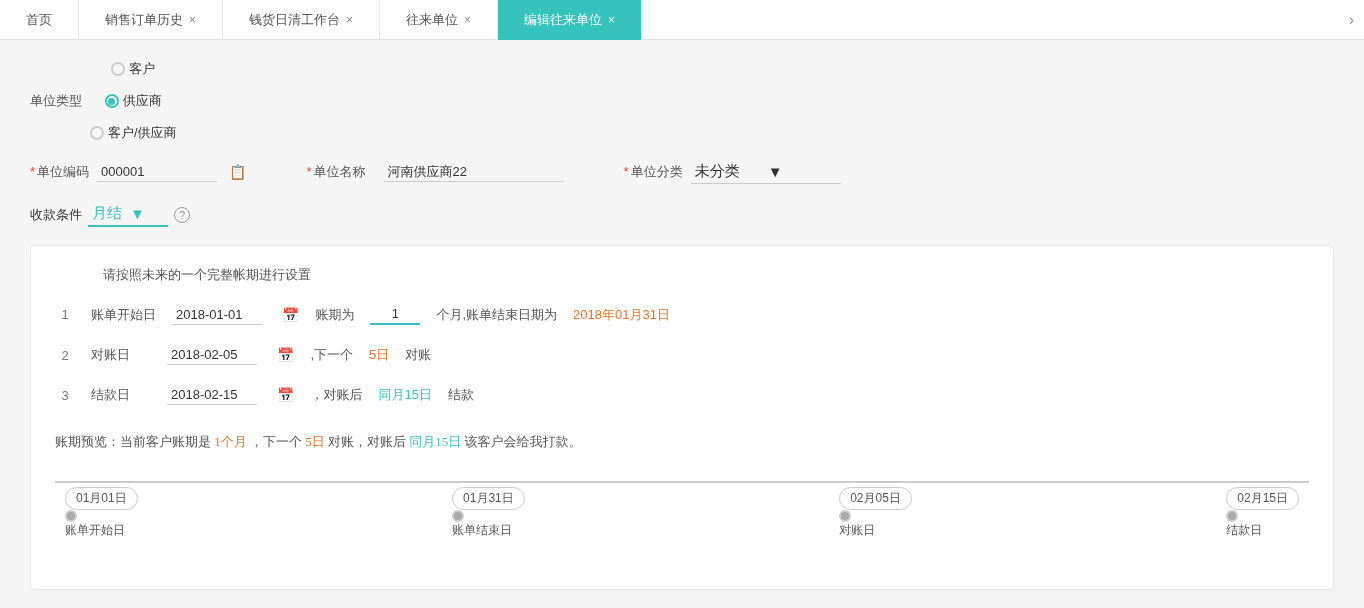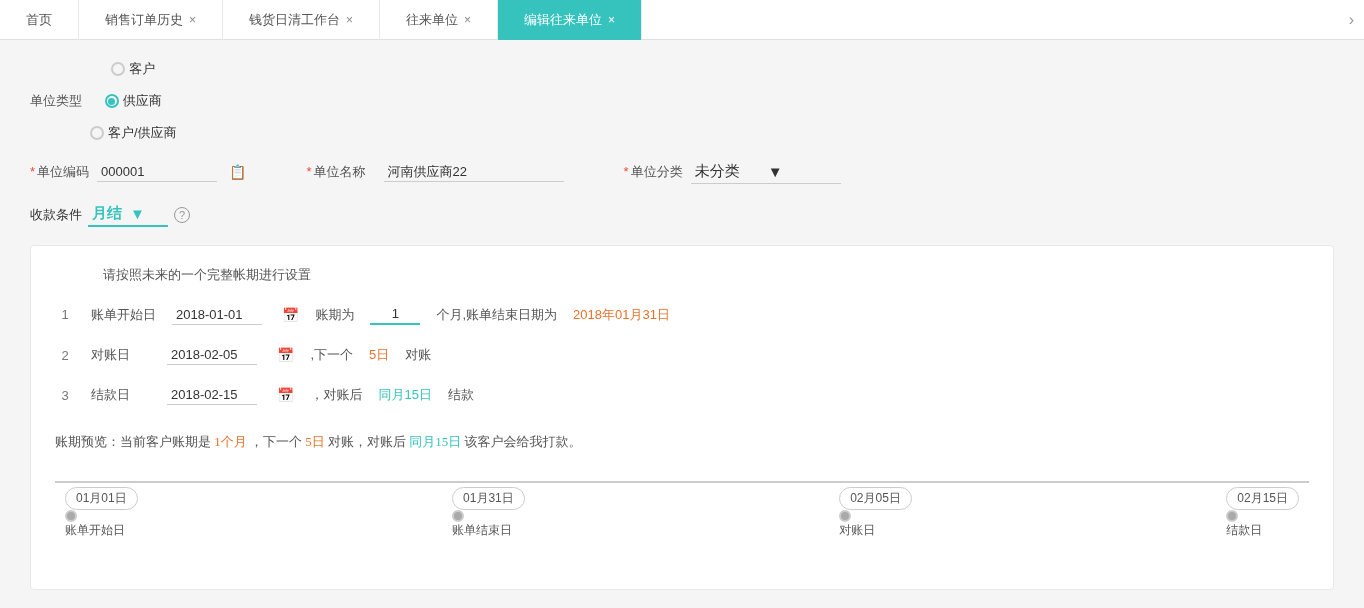--- a/index.html
+++ b/index.html
@@ -234,21 +234,21 @@
         <span>未分类</span>
         <span class="dropdown-arrow">▼</span>
       </div>
     </div>
   </div>
 
   <div class="form-row">
     <div class="conditions-field">
       <label>收款条件</label>
       <div class="select-field" style="min-width:80px; border-bottom: 2px solid #36c3be;">
-        <span style="color:#36c3be; font-weight:700;">月结</span>
+        <span style="color:#36c3be; font-weight:400;">月结</span>
         <span class="dropdown-arrow" style="color:#36c3be;">▼</span>
       </div>
       <span class="help-icon">?</span>
     </div>
   </div>
 
   <div class="section-box">
     <div class="section-title">请按照未来的一个完整帐期进行设置</div>
 
     <div class="data-row">

